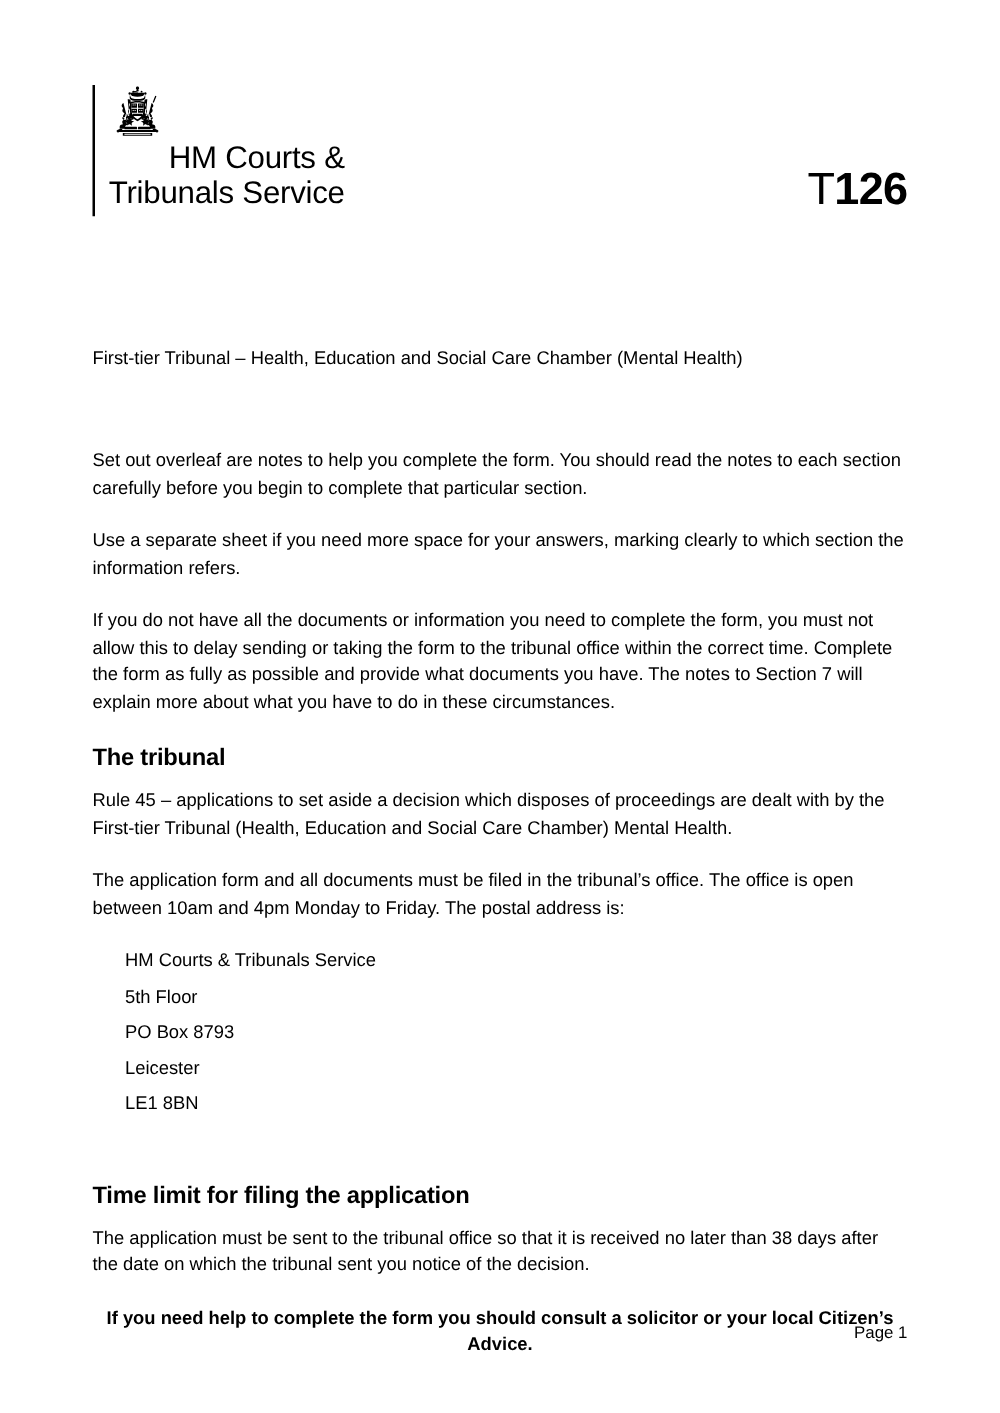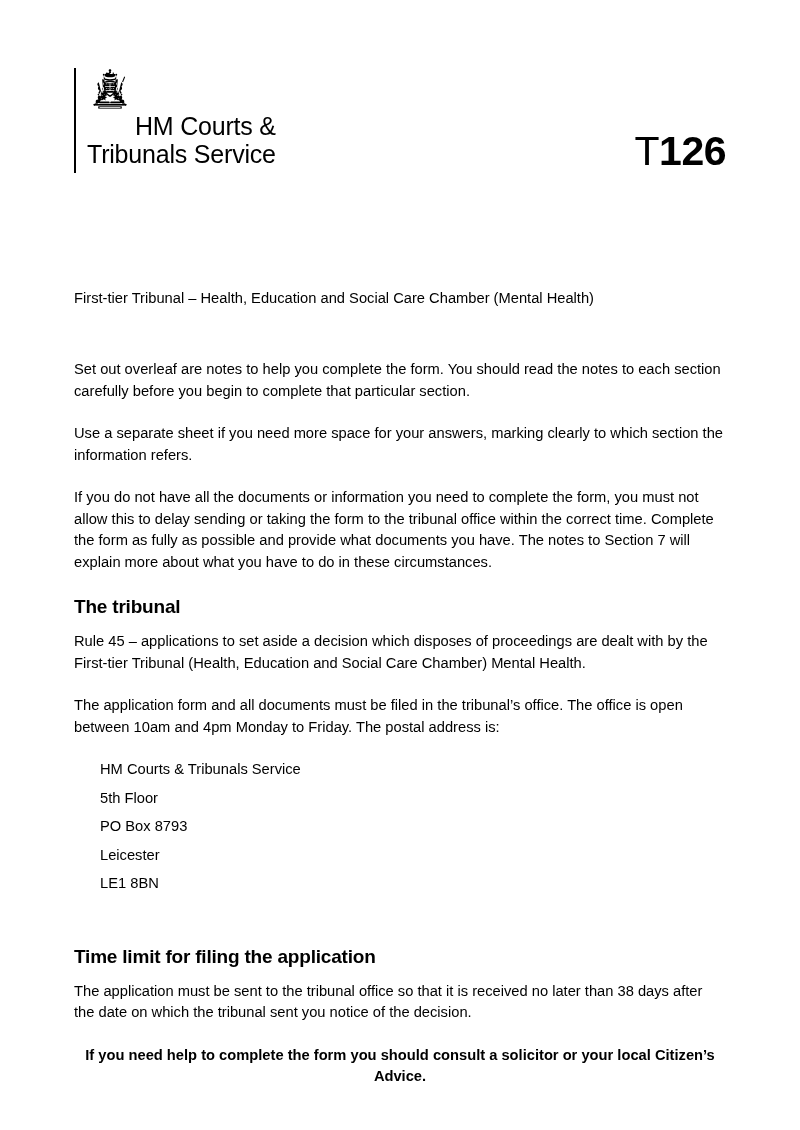--- a/index.html
+++ b/index.html
@@ -61,21 +61,21 @@
     line-height: 28px;
     letter-spacing: -0.2px;
     font-weight: 400;
     white-space: pre-line;
     text-align: right;
   }
   .doc-ref {
     position: absolute;
     right: 0;
     top: 63px;
-    font-size: 41px;
+    font-size: 36px;
     line-height: 40px;
     letter-spacing: -0.5px;
     text-align: right;
     white-space: nowrap;
   }
   .doc-ref .ref-prefix { font-weight: 400; }
   .doc-ref .ref-number { font-weight: 700; }
 
   
   .doc-title {
@@ -89,21 +89,20 @@
     letter-spacing: -0.25px;
   }
   .doc-subtitle {
     position: absolute;
     left: 74px;
     top: 277px;
     width: 655px;
     font-size: 14.7px;
     line-height: 20px;
     font-weight: 400;
-    margin-top: 11px;
   }
 
   
   .content {
     position: absolute;
     left: 74px;
     top: 359px;
     width: 652px;
   }
   p.para {
@@ -218,14 +217,17 @@
       <li>PO Box 8793</li>
       <li>Leicester</li>
       <li>LE1 8BN</li>
     </ul>
 
     <h2 class="section-heading spaced-top">Time limit for filing the application</h2>
     <p class="para">The application must be sent to the tribunal office so that it is received no later than 38 days after the date on which the tribunal sent you notice of the decision.</p>
     <p class="para bold">If you need help to complete the form you should consult a solicitor or your local Citizen’s Advice.</p>
   </div>
 
+  <div class="footer">
+    <span>Page 1</span>
+  </div>
 
 </div>
 
 </body></html>

